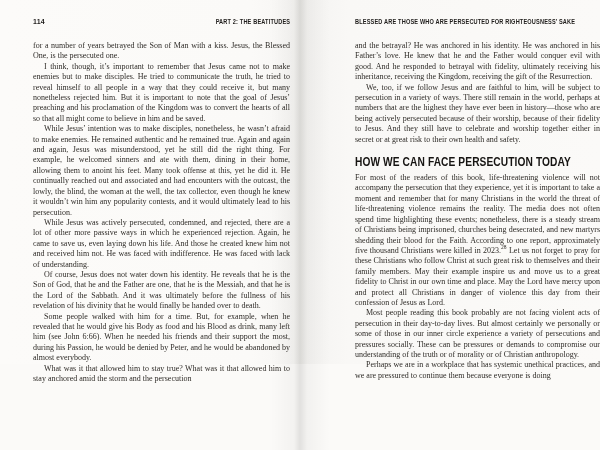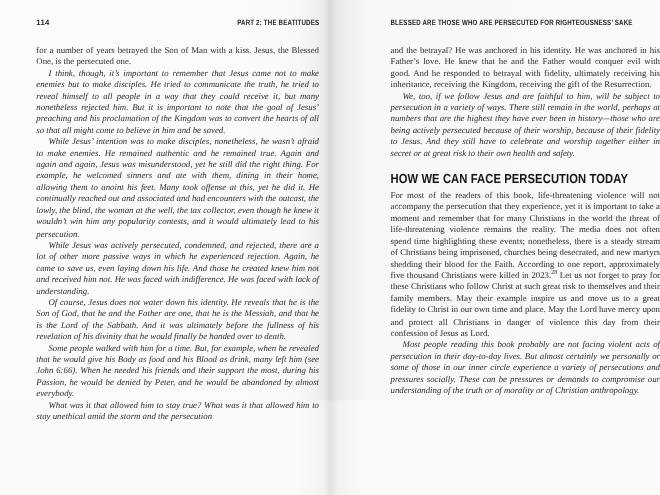--- a/index.html
+++ b/index.html
@@ -25,21 +25,21 @@
     font-weight:700;font-size:7px;color:#1f1d1b;letter-spacing:0.2px;white-space:nowrap;
   }
   .runhead{display:inline-block;transform:scaleX(0.8);}
   .runhead.align-right{transform-origin:right center;}
   .runhead.align-left{transform-origin:left center;}
   .pagenum{display:inline-block;}
   .body-text{margin-top:16px;color:#2e2b27;}
   .body-text p{
     margin:0;font-size:8px;line-height:10.4px;text-align:justify;
   }
-  .body-text p.indent{text-indent:11px;font-style:italic;}
+  .body-text p.indent{text-indent:11px;}
   .section-heading{
     margin:11px 0 5px 0;
     font-family:"Liberation Sans","DejaVu Sans",sans-serif;
     font-weight:700;font-size:12px;line-height:12px;color:#161412;
     letter-spacing:0.1px;white-space:nowrap;
     transform:scaleX(0.85);transform-origin:left center;
   }
   sup.note{font-size:5.5px;line-height:0;vertical-align:super;}
 </style>
 </head>
@@ -53,30 +53,31 @@
       <span class="pagenum">114</span>
       <span class="runhead align-right">PART 2: THE BEATITUDES</span>
     </div>
     <div class="body-text">
       <p>for a number of years betrayed the Son of Man with a kiss. Jesus, the Blessed One, is the persecuted one.</p>
       <p class="indent">I think, though, it’s important to remember that Jesus came not to make enemies but to make disciples. He tried to communicate the truth, he tried to reveal himself to all people in a way that they could receive it, but many nonetheless rejected him. But it is important to note that the goal of Jesus’ preaching and his proclamation of the Kingdom was to convert the hearts of all so that all might come to believe in him and be saved.</p>
       <p class="indent">While Jesus’ intention was to make disciples, nonetheless, he wasn’t afraid to make enemies. He remained authentic and he remained true. Again and again and again, Jesus was misunderstood, yet he still did the right thing. For example, he welcomed sinners and ate with them, dining in their home, allowing them to anoint his feet. Many took offense at this, yet he did it. He continually reached out and associated and had encounters with the outcast, the lowly, the blind, the woman at the well, the tax collector, even though he knew it wouldn’t win him any popularity contests, and it would ultimately lead to his persecution.</p>
       <p class="indent">While Jesus was actively persecuted, condemned, and rejected, there are a lot of other more passive ways in which he experienced rejection. Again, he came to save us, even laying down his life. And those he created knew him not and received him not. He was faced with indifference. He was faced with lack of understanding.</p>
       <p class="indent">Of course, Jesus does not water down his identity. He reveals that he is the Son of God, that he and the Father are one, that he is the Messiah, and that he is the Lord of the Sabbath. And it was ultimately before the fullness of his revelation of his divinity that he would finally be handed over to death.</p>
       <p class="indent">Some people walked with him for a time. But, for example, when he revealed that he would give his Body as food and his Blood as drink, many left him (see John 6:66). When he needed his friends and their support the most, during his Passion, he would be denied by Peter, and he would be abandoned by almost everybody.</p>
-      <p class="indent">What was it that allowed him to stay true? What was it that allowed him to stay unethical amid the storm and the persecution</p>
+      <p class="indent">What was it that allowed him to stay true? What was it that allowed him to stay anchored amid the storm and the persecution</p>
     </div>
   </div>
 
   <div class="page page-right">
     <div class="runhead-row">
       <span class="runhead align-left">BLESSED ARE THOSE WHO ARE PERSECUTED FOR RIGHTEOUSNESS’ SAKE</span>
 
     </div>
     <div class="body-text">
       <p>and the betrayal? He was anchored in his identity. He was anchored in his Father’s love. He knew that he and the Father would conquer evil with good. And he responded to betrayal with fidelity, ultimately receiving his inheritance, receiving the Kingdom, receiving the gift of the Resurrection.</p>
       <p class="indent">We, too, if we follow Jesus and are faithful to him, will be subject to persecution in a variety of ways. There still remain in the world, perhaps at numbers that are the highest they have ever been in history—those who are being actively persecuted because of their worship, because of their fidelity to Jesus. And they still have to celebrate and worship together either in secret or at great risk to their own health and safety.</p>
       <h2 class="section-heading">HOW WE CAN FACE PERSECUTION TODAY</h2>
       <p><span>For most of the readers of this book, life-threatening violence will not accompany the persecution that they experience, yet it is important to take a moment and remember that for many Christians in the world the threat of life-threatening violence remains the reality. The media does not often spend time highlighting these events; nonetheless, there is a steady stream of Christians being imprisoned, churches being desecrated, and new martyrs shedding their blood for the Faith. According to one report, approximately five thousand Christians were killed in 2023.</span><sup class="note">28</sup><span> Let us not forget to pray for these Christians who follow Christ at such great risk to themselves and their family members. May their example inspire us and move us to a great fidelity to Christ in our own time and place. May the Lord have mercy upon and protect all Christians in danger of violence this day from their confession of Jesus as Lord.</span></p>
       <p class="indent">Most people reading this book probably are not facing violent acts of persecution in their day-to-day lives. But almost certainly we personally or some of those in our inner circle experience a variety of persecutions and pressures socially. These can be pressures or demands to compromise our understanding of the truth or of morality or of Christian anthropology.</p>
+      <p class="indent">Perhaps we are in a workplace that has systemic unethical practices, and we are pressured to continue them because everyone is doing</p>
     </div>
   </div>
 </div>
 
 </body></html>

